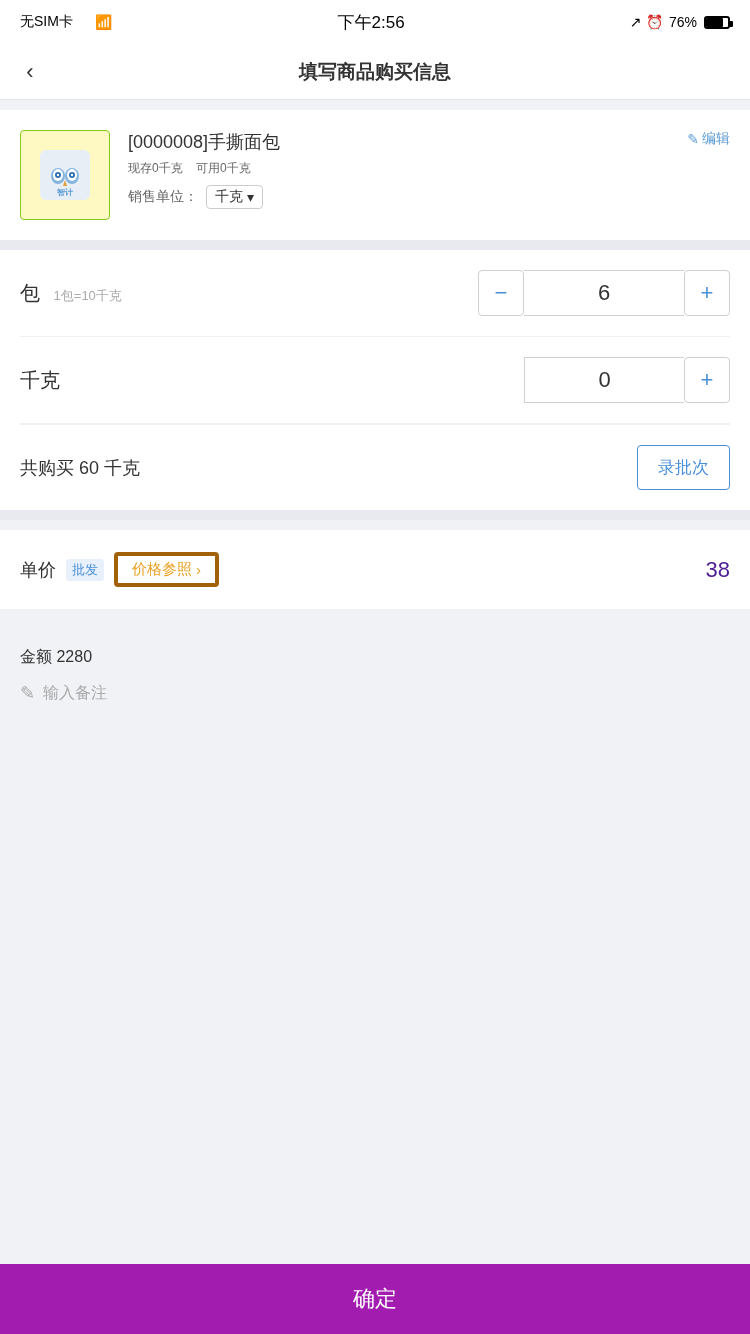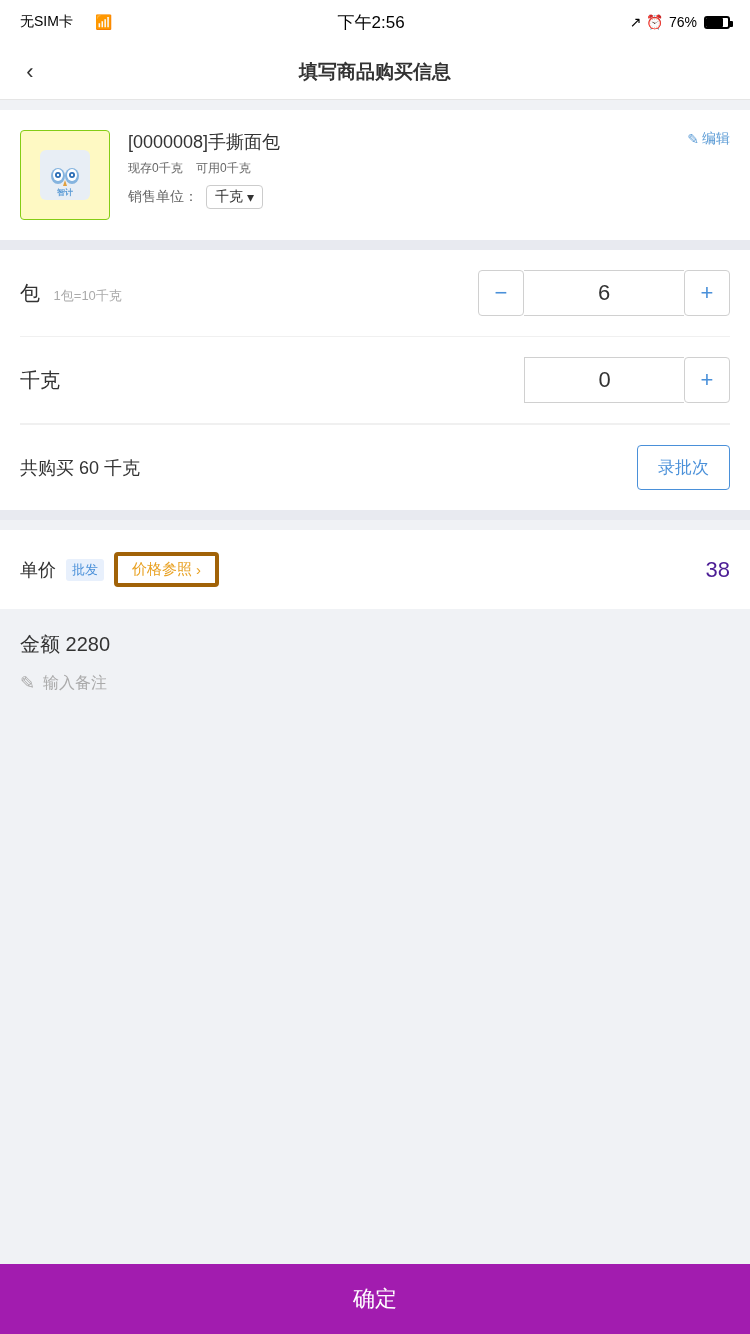--- a/index.html
+++ b/index.html
@@ -171,21 +171,21 @@
       padding: 4px 14px; font-size: 15px; cursor: pointer;
       display: flex; align-items: center; gap: 4px;
     }
     .price-value { margin-left: auto; font-size: 22px; color: #4c1d95; font-weight: 500; }
 
     
     .amount-section {
       background: #f0f2f5;
       padding: 22px 20px 14px 20px;
     }
-    .amount-row { font-size: 20px; color: #333; margin-bottom: 14px; }
+    .amount-row { font-size: 16px; color: #333; margin-bottom: 14px; margin-top: 16px; }
     .amount-value { font-weight: 500; }
     .note-row {
       display: flex; align-items: center; gap: 8px;
       font-size: 16px; color: #aaa; cursor: pointer;
     }
     .note-icon { font-size: 18px; color: #aaa; }
 
     
     .confirm-bar {
       position: fixed;

